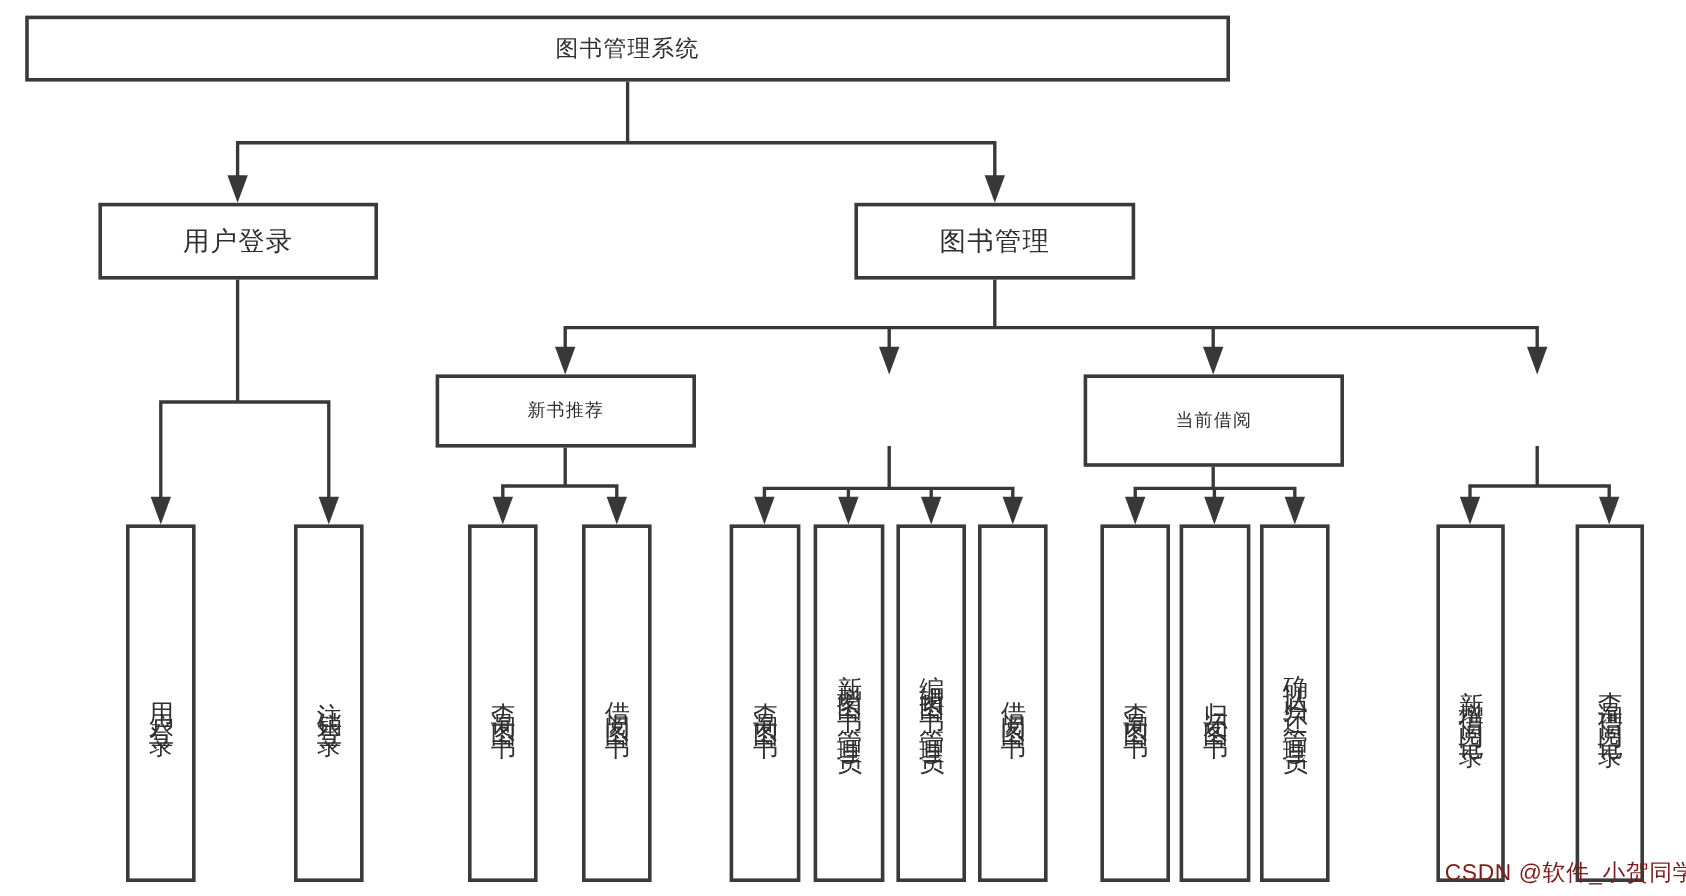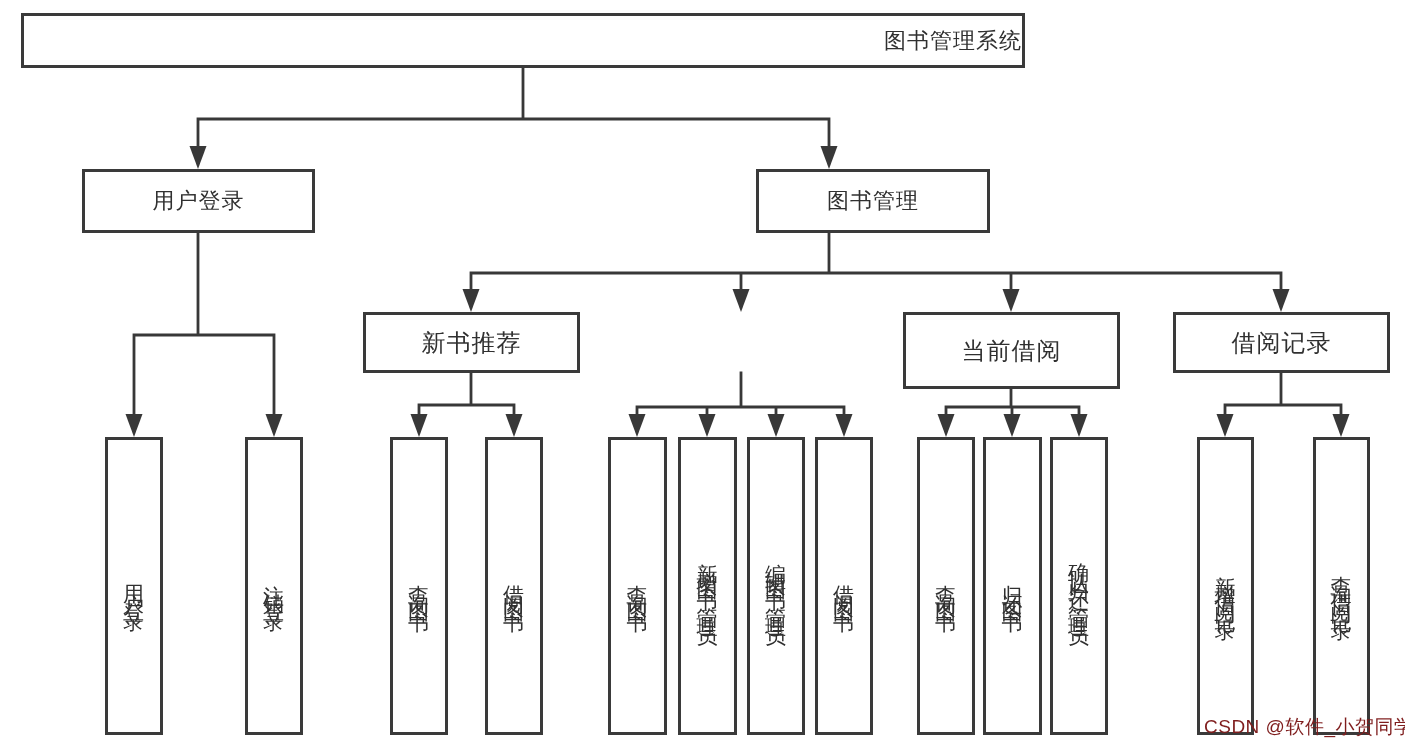--- a/index.html
+++ b/index.html
@@ -11,23 +11,23 @@
   }
   #canvas { position: absolute; inset: 0; width: 1405px; height: 747px; }
   #wires { position: absolute; left: 0; top: 0; z-index: 1; }
   .hbox {
     position: absolute; z-index: 2;
     box-sizing: border-box;
     border: 3px solid #3a3a3a; background: #ffffff;
     display: flex; align-items: center; justify-content: center;
     color: #303030; letter-spacing: 1px;
   }
-  .root-box  { font-size: 22px; justify-content: flex-end; }
+  .root-box  { font-size: 19px; }
   .l2-box    { font-size: 22px; }
-  .l3-box    { font-size: 24px; text-align: right; }
+  .l3-box    { font-size: 15px; text-align: right; }
   .leaf {
     position: absolute; z-index: 2;
     box-sizing: border-box;
     border: 3px solid #3a3a3a; background: #ffffff;
     display: flex; align-items: center; justify-content: center;
   }
   .vlabel {
     writing-mode: vertical-rl;
     text-orientation: mixed;
     font-size: 21px; letter-spacing: 9px; line-height: 1;
@@ -89,32 +89,29 @@
     </g>
   </svg>
 
   <div class="hbox root-box" style="left:21px; top:13px; width:1004px; height:55px;">
     <span>图书管理系统</span>
   </div>
 
   <div class="hbox l2-box" style="left:82px; top:169px; width:233px; height:64px;">
     <span>用户登录</span>
   </div>
-  <div class="hbox l2-box" style="left:712px; top:169px; width:234px; height:64px;margin-left:44px;">
+  <div class="hbox l2-box" style="left:712px; top:169px; width:234px; height:64px;">
     <span>图书管理</span>
   </div>
 
   <div class="hbox l3-box" style="left:363px; top:312px; width:217px; height:61px;">
     <span>新书推荐</span>
   </div>
   <div class="hbox l3-box" style="left:903px; top:312px; width:217px; height:77px;">
     <span>当前借阅</span>
-  </div>
-  <div class="hbox l3-box" style="left:1173px; top:312px; width:217px; height:61px;">
-    <span>借阅记录</span>
   </div>
 
   <div class="leaf" style="left:105px; top:437px; width:58px; height:298px;">
     <span class="vlabel">用户登录</span>
   </div>
   <div class="leaf" style="left:245px; top:437px; width:58px; height:298px;">
     <span class="vlabel">注销登录</span>
   </div>
 
   <div class="leaf" style="left:390px; top:437px; width:58px; height:298px;">

